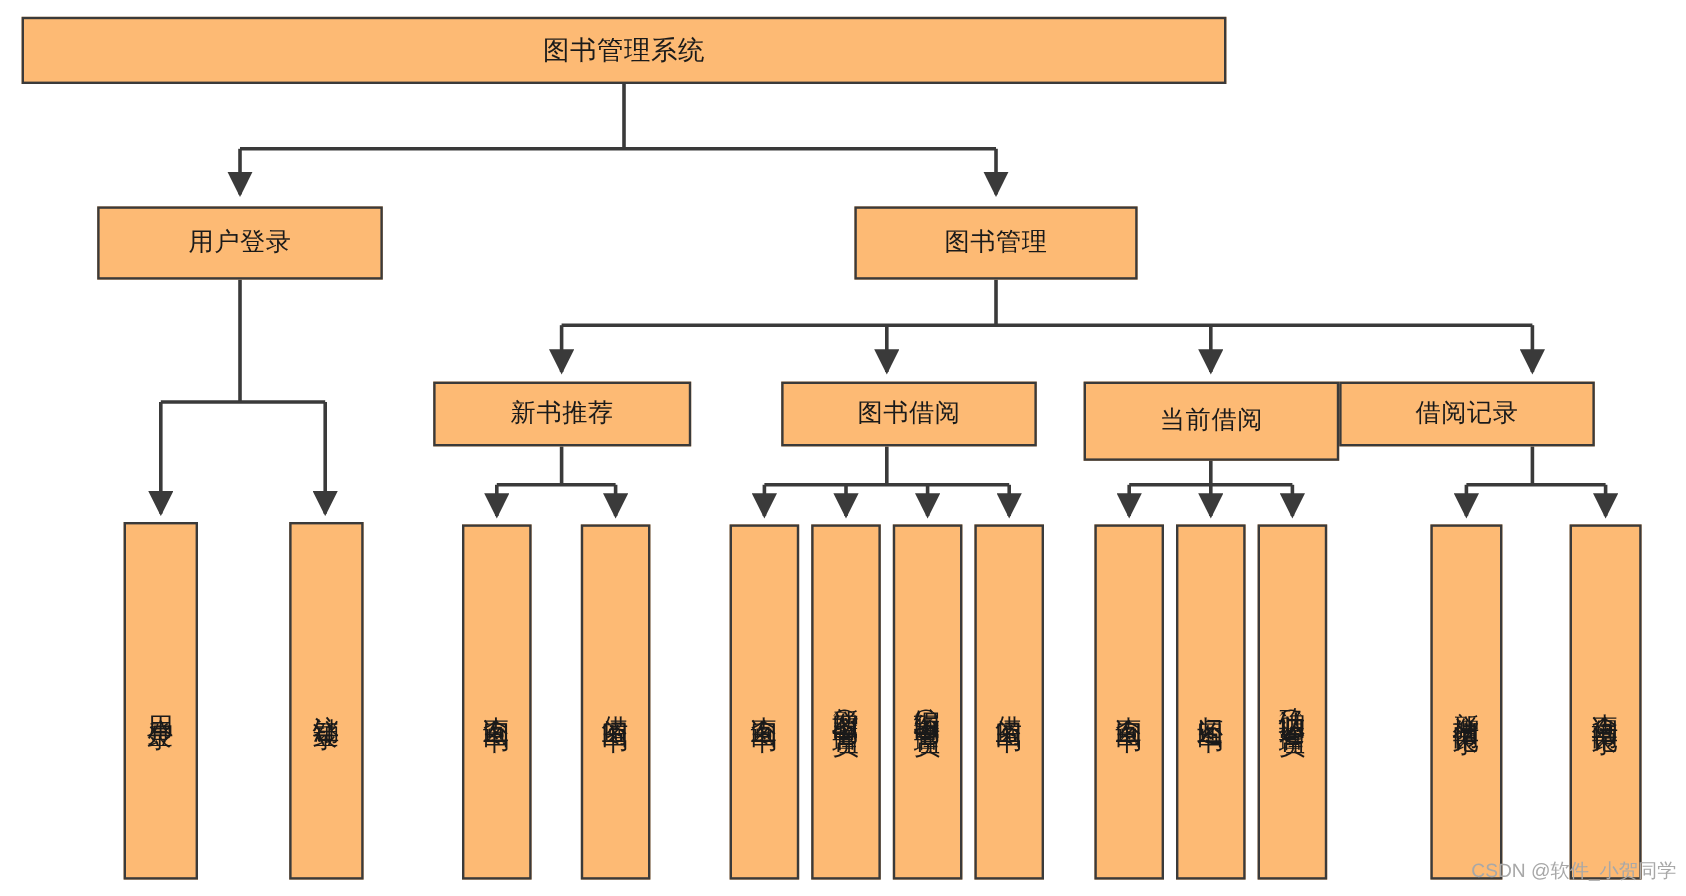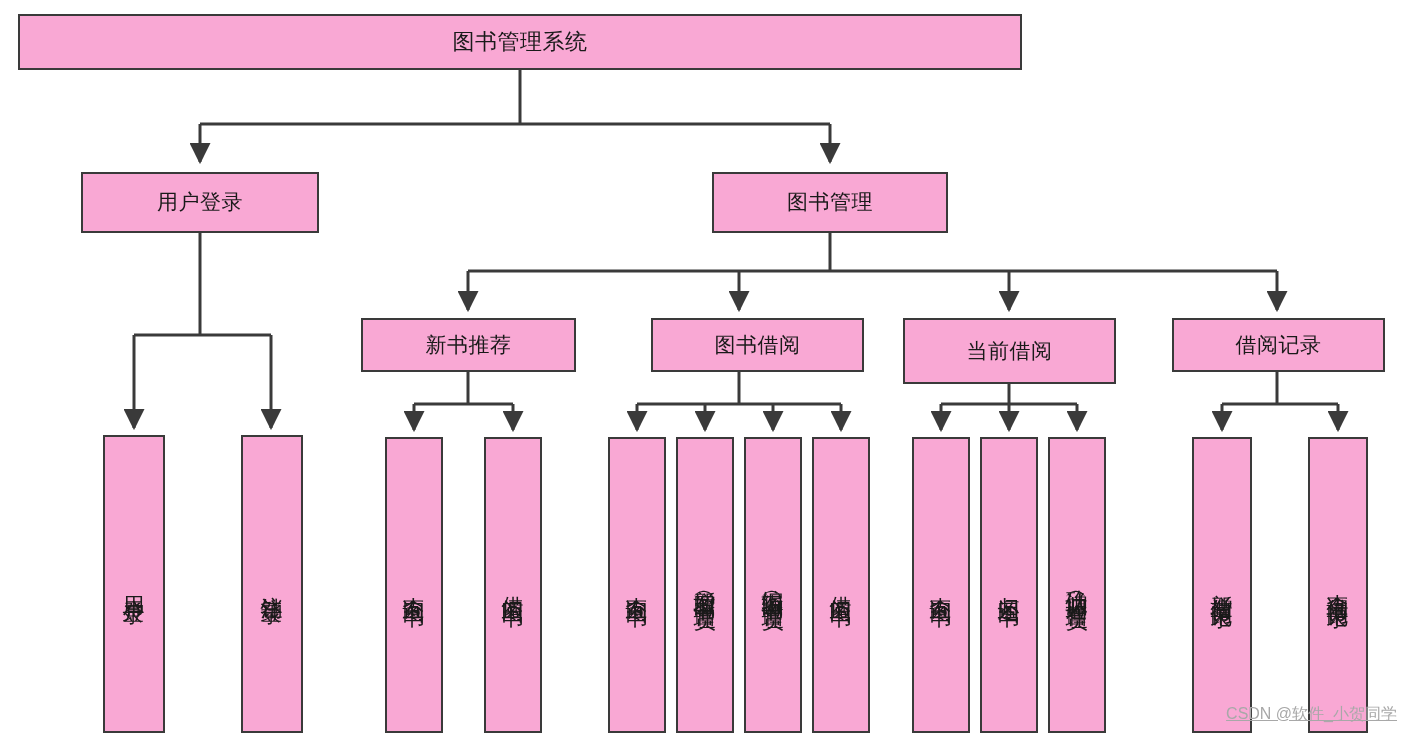--- a/index.html
+++ b/index.html
@@ -19,21 +19,21 @@
     position: absolute;
     left: 0;
     top: 0;
     width: 1405px;
     height: 747px;
     pointer-events: none;
   }
   .node {
     position: absolute;
     box-sizing: border-box;
-    background: #f9a8d4;
+    background: #fdba74;
     border: 2px solid #3a3a3a;
     display: flex;
     align-items: center;
     justify-content: center;
     color: #1a1a1a;
   }
   .node-label {
     display: block;
     text-align: center;
     line-height: 1.18;
@@ -54,26 +54,25 @@
     writing-mode: vertical-rl;
     text-orientation: upright;
     font-size: 22px;
     line-height: 1.05;
     letter-spacing: 3px;
     white-space: nowrap;
   }
   .watermark {
     position: absolute;
     right: 8px;
-    bottom: 22px;
+    bottom: 10px;
     font-size: 16px;
     color: #a8a8a8;
     white-space: nowrap;
     font-family: "Liberation Sans", "DejaVu Sans", sans-serif;
-    text-decoration: underline;
   }
 </style>
 </head>
 <body>
 
 <div id="canvas">
 
   <svg id="wires" viewBox="0 0 1405 747" width="1405" height="747" xmlns="http://www.w3.org/2000/svg">
     <defs>
       <marker id="arrow" viewBox="0 0 10 10" refX="9" refY="5" markerWidth="7" markerHeight="7" orient="auto-start-reverse">
@@ -141,21 +140,21 @@
   </div>
 
   <div class="node horiz" style="left:651px; top:318px; width:213px; height:54px;">
     <span class="node-label">图书借阅</span>
   </div>
 
   <div class="node horiz" style="left:903px; top:318px; width:213px; height:66px;">
     <span class="node-label">当前借阅</span>
   </div>
 
-  <div class="node horiz" style="left:1172px; top:318px; width:213px; height:54px;">
+  <div class="node horiz" style="left:1116px; top:318px; width:213px; height:54px;">
     <span class="node-label">借阅记录</span>
   </div>
 
   <div class="node vert" style="left:103px; top:435px; width:62px; height:298px;">
     <span class="node-label">用户登录</span>
   </div>
 
   <div class="node vert" style="left:241px; top:435px; width:62px; height:298px;">
     <span class="node-label">注销登录</span>
   </div>

